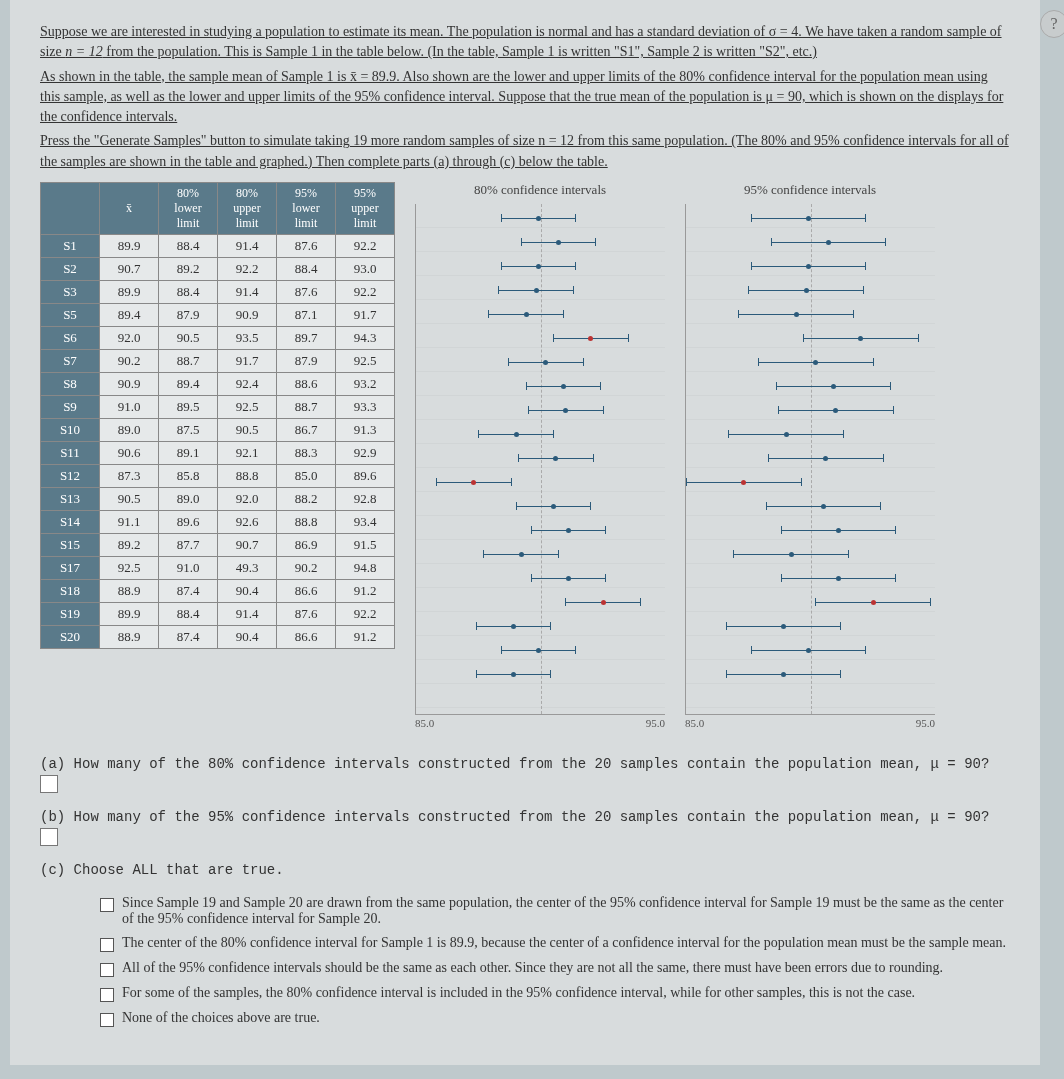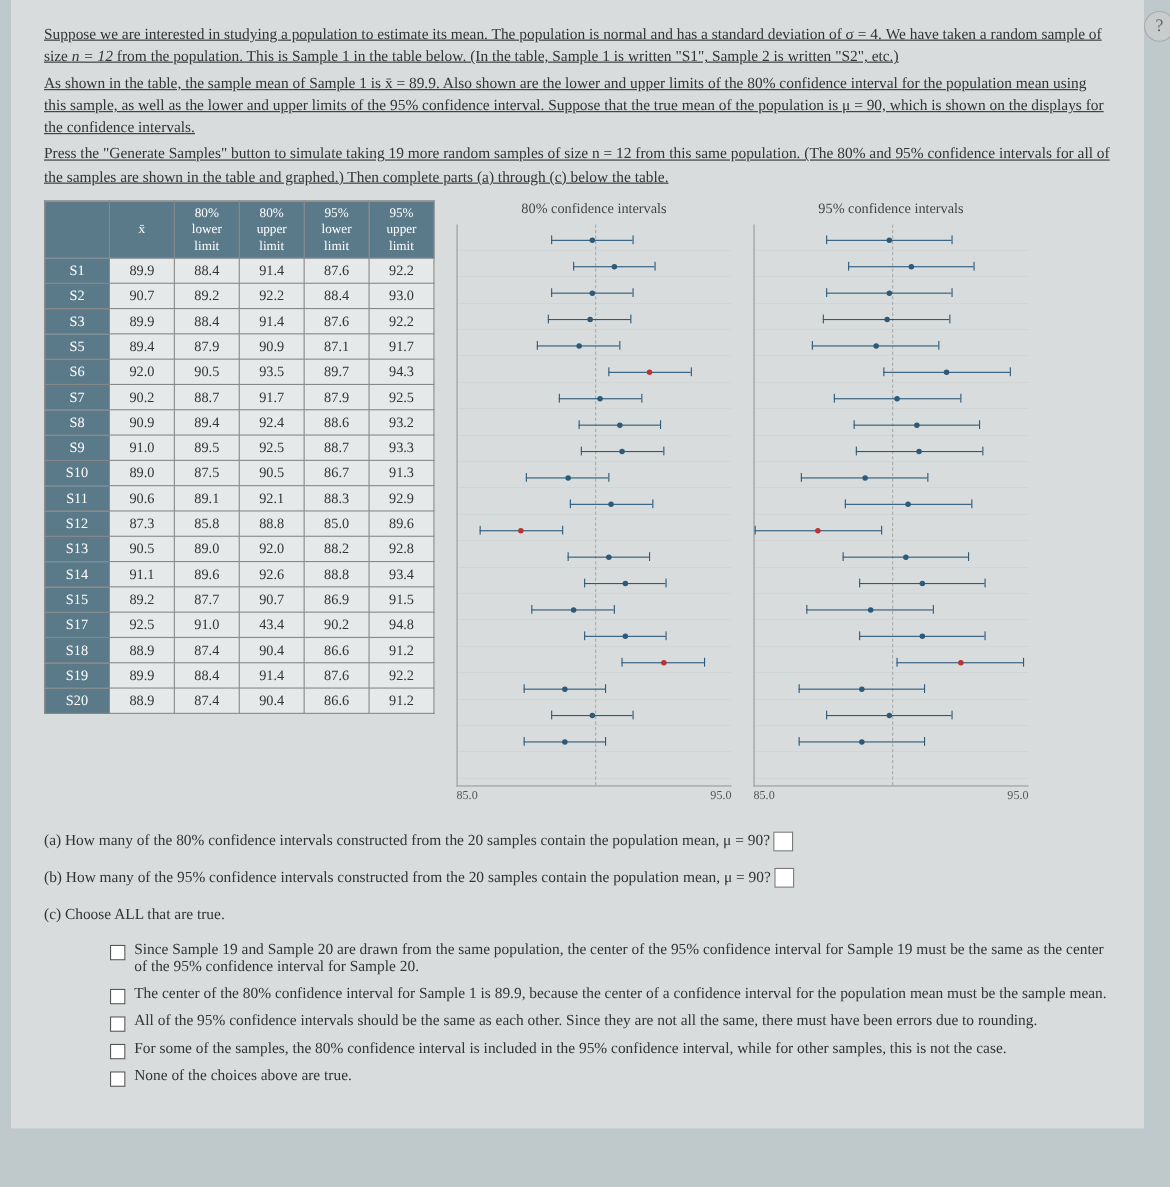--- a/index.html
+++ b/index.html
@@ -99,21 +99,21 @@
   .ci-point.red { background: #b33; }
   .axis-labels {
     display: flex;
     justify-content: space-between;
     font-size: 11px;
     color: #555;
     padding: 2px 0;
   }
   .questions { margin-top: 24px; font-size: 14px; }
   .questions p { margin: 14px 0; line-height: 1.4; }
-  .indent1 { margin-left: 40px; }
+  .indent1 { margin-left: 40px; font-family: Liberation Mono, monospace; }
   .indent2 { margin-left: 60px; display: flex; align-items: flex-start; gap: 8px; margin-top: 8px; margin-bottom: 8px;}
   .inputbox {
     display: inline-block;
     width: 16px; height: 16px;
     border: 1px solid #777;
     background: #fff;
     vertical-align: middle;
   }
   .checkbox {
     display: inline-block;
@@ -271,21 +271,21 @@
             <td>89.2</td>
             <td>87.7</td>
             <td>90.7</td>
             <td>86.9</td>
             <td>91.5</td>
           </tr>
           <tr>
             <td class="rowhead">S17</td>
             <td>92.5</td>
             <td>91.0</td>
-            <td>43.4</td>
+            <td>49.3</td>
             <td>90.2</td>
             <td>94.8</td>
           </tr>
           <tr>
             <td class="rowhead">S18</td>
             <td>88.9</td>
             <td>87.4</td>
             <td>90.4</td>
             <td>86.6</td>
             <td>91.2</td>

